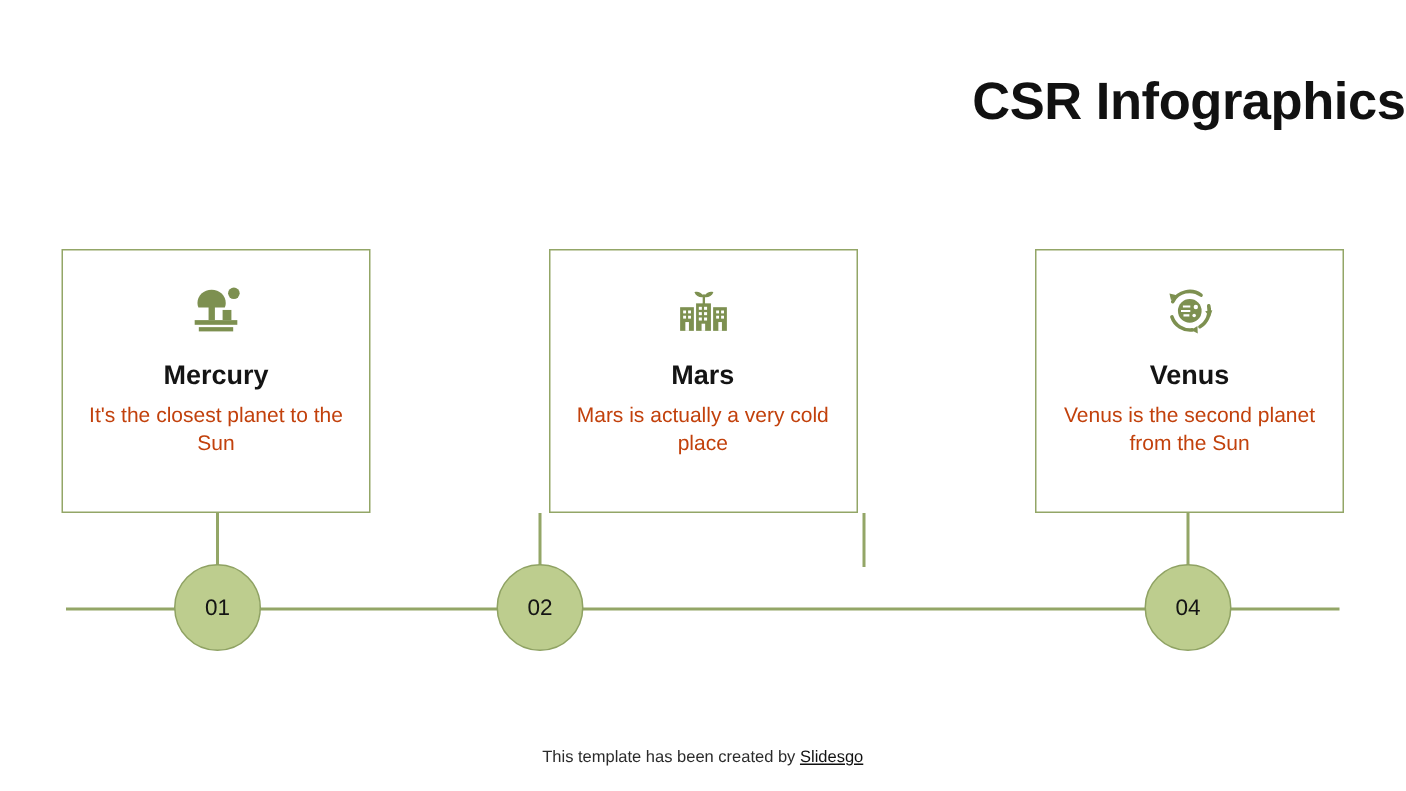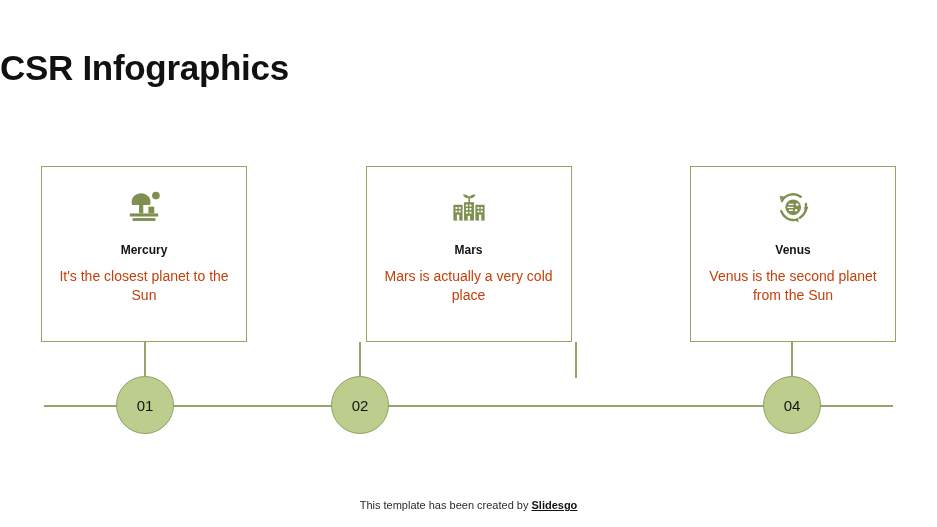--- a/index.html
+++ b/index.html
@@ -22,21 +22,21 @@
     width: 937px;
     height: 527px;
   }
 
   
   .page-title {
     position: absolute;
     top: 46px;
     left: 0;
     width: 937px;
-    text-align: left;
+    text-align: right;
     font-size: 35px;
     font-weight: bold;
     letter-spacing: -0.3px;
     color: #111111;
     line-height: 44px;
   }
 
   
   .cards {
     position: absolute;
@@ -62,21 +62,21 @@
   .card-icon {
     width: 46px;
     height: 46px;
     display: flex;
     align-items: center;
     justify-content: center;
   }
   .card-icon svg { display: block; }
   .card-title {
     margin-top: 8px;
-    font-size: 12px;
+    font-size: 18px;
     font-weight: bold;
     color: #141414;
     line-height: 24px;
     text-align: center;
   }
   .card-desc {
     margin-top: 5px;
     font-size: 14px;
     font-weight: normal;
     color: #c2410c;
@@ -132,21 +132,21 @@
     position: absolute;
     left: 0;
     bottom: 14px;
     width: 937px;
     text-align: center;
     font-size: 11px;
     color: #2b2b2b;
     line-height: 15px;
   }
   .footer-brand {
-    font-weight: bold;
+    font-weight: normal;
     text-decoration: underline;
     color: #111111;
   }
 </style>
 </head>
 <body>
 
 <div class="slide">
 
   <div class="page-title">CSR Infographics</div>

